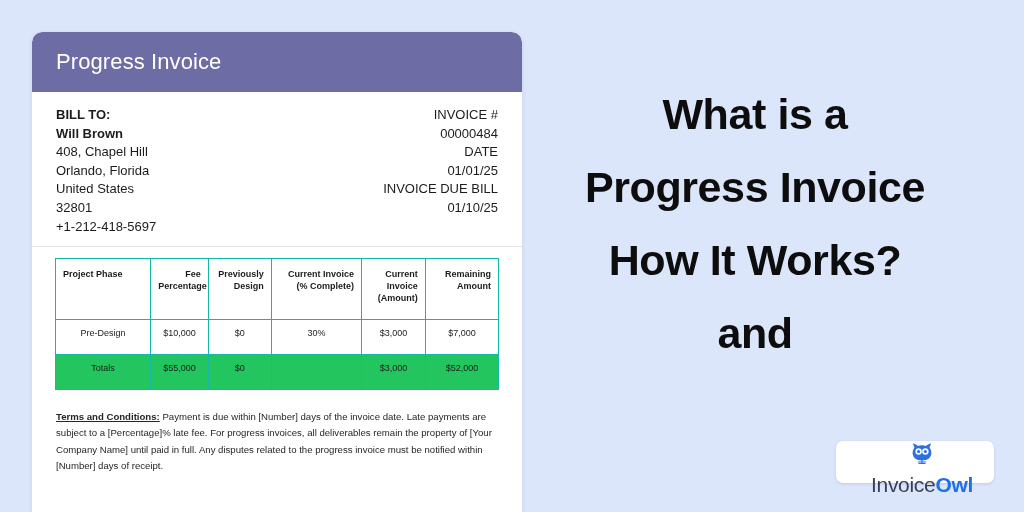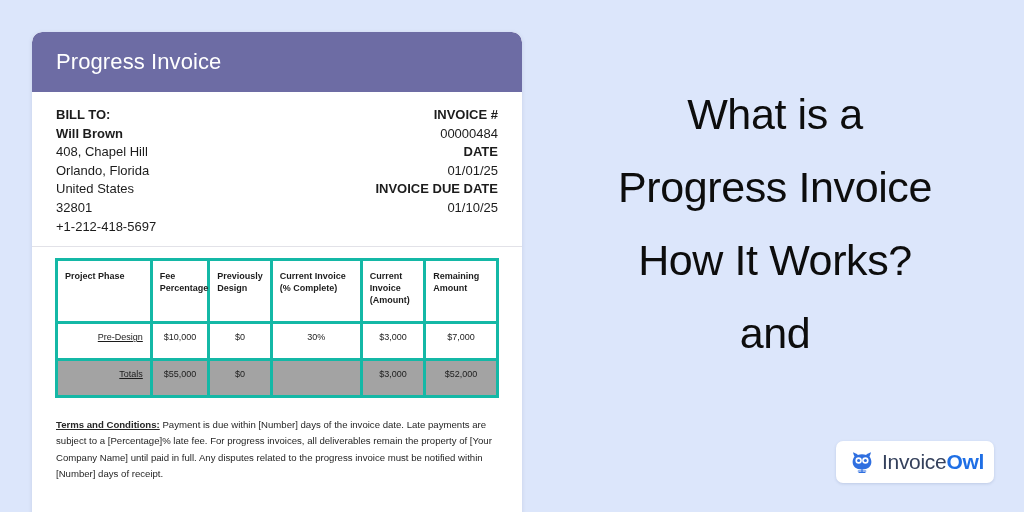--- a/index.html
+++ b/index.html
@@ -62,21 +62,21 @@
     padding: 14px 24px 10px 24px;
     box-sizing: border-box;
   }
   .bill-to, .meta-right {
     font-size: 13px;
     color: #1c1c1c;
     line-height: 18.6px;
   }
   .meta-right { text-align: right; }
   .lbl-bold { font-weight: bold; }
-  .meta-row-label { font-weight: bold; }
+  .meta-row-label { font-weight: normal; }
 
   .divider {
     height: 1px;
     background: #e2e2e8;
     width: 100%;
   }
 
   
   .table-wrap {
     padding: 11px 23px 0 23px;
@@ -84,48 +84,47 @@
   }
   table.phases {
     width: 100%;
     border-collapse: collapse;
     table-layout: fixed;
     font-size: 9px;
     color: #1c1c1c;
   }
   table.phases th,
   table.phases td {
-    border: 3px solid #14b8a6;
+    border: 1px solid #14b8a6;
     padding: 7px 7px;
     vertical-align: top;
   }
   table.phases thead th {
     font-size: 9px;
     font-weight: bold;
-    text-align: left;
+    text-align: right;
     height: 44px;
     vertical-align: top;
     padding-top: 9px;
     line-height: 12px;
   }
   table.phases thead th.col-phase {
     text-align: left;
   }
   table.phases tbody td {
     text-align: center;
     height: 20px;
     line-height: 12.5px;
     font-size: 9px;
   }
   table.phases tbody td.cell-phase {
-    text-align: right;
-    text-decoration: underline;
+    text-align: center;
   }
   tr.totals-row td {
-    background: #a3a3a3;
+    background: #22c55e;
     font-size: 9px;
   }
 
   
   col.c0 { width: 21.5%; }
   col.c1 { width: 13.0%; }
   col.c2 { width: 14.2%; }
   col.c3 { width: 20.4%; }
   col.c4 { width: 14.4%; }
   col.c5 { width: 16.5%; }
@@ -136,47 +135,48 @@
     box-sizing: border-box;
     font-size: 9.6px;
     line-height: 16.2px;
     color: #262626;
   }
   .terms b { font-weight: bold; text-decoration: underline; }
 
   
   .headline {
     position: absolute;
-    left: 540px;
+    left: 520px;
     top: 78px;
     width: 470px;
     text-align: center;
     color: #0d0d0d;
     font-size: 43px;
-    font-weight: normal;
+    font-weight: bold;
     line-height: 73px;
     letter-spacing: -0.4px;
   }
   .headline .line { display: block; white-space: nowrap; }
 
   
   .logo-badge {
     position: absolute;
     left: 836px;
     top: 441px;
     width: 158px;
     height: 42px;
     background: #ffffff;
     border-radius: 7px;
     box-shadow: 0 1px 3px rgba(40, 60, 120, 0.16);
     display: flex;
     align-items: center;
     gap: 8px;
     padding-left: 14px;
     box-sizing: border-box;
+    flex-direction: column;
   }
   .logo-badge .owl-icon {
     width: 24px;
     height: 24px;
     display: block;
     flex: 0 0 24px;
   }
   .logo-badge .logo-text {
     font-size: 21px;
     letter-spacing: -0.3px;
@@ -206,21 +206,21 @@
         <div>United States</div>
         <div>32801</div>
         <div>+1-212-418-5697</div>
       </div>
 
       <div class="meta-right">
         <div class="meta-row-label">INVOICE #</div>
         <div>00000484</div>
         <div class="meta-row-label">DATE</div>
         <div>01/01/25</div>
-        <div class="meta-row-label">INVOICE DUE DATE</div>
+        <div class="meta-row-label">INVOICE DUE BILL</div>
         <div>01/10/25</div>
       </div>
 
     </div>
 
     <div class="divider"></div>
 
     <div class="table-wrap">
       <table class="phases">
         <colgroup>

